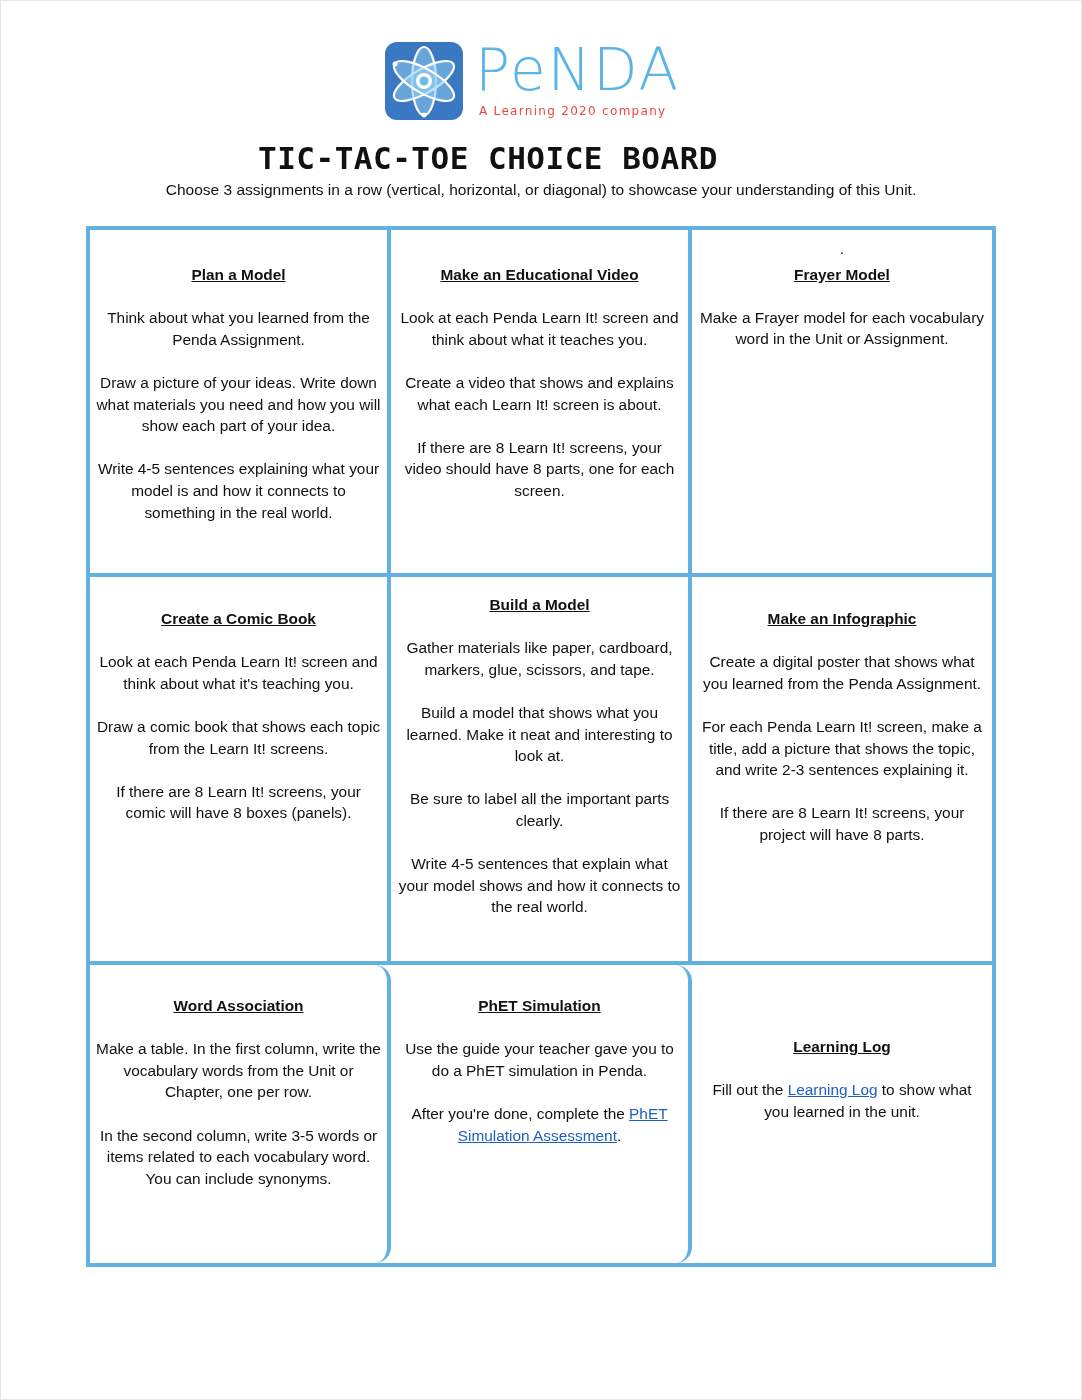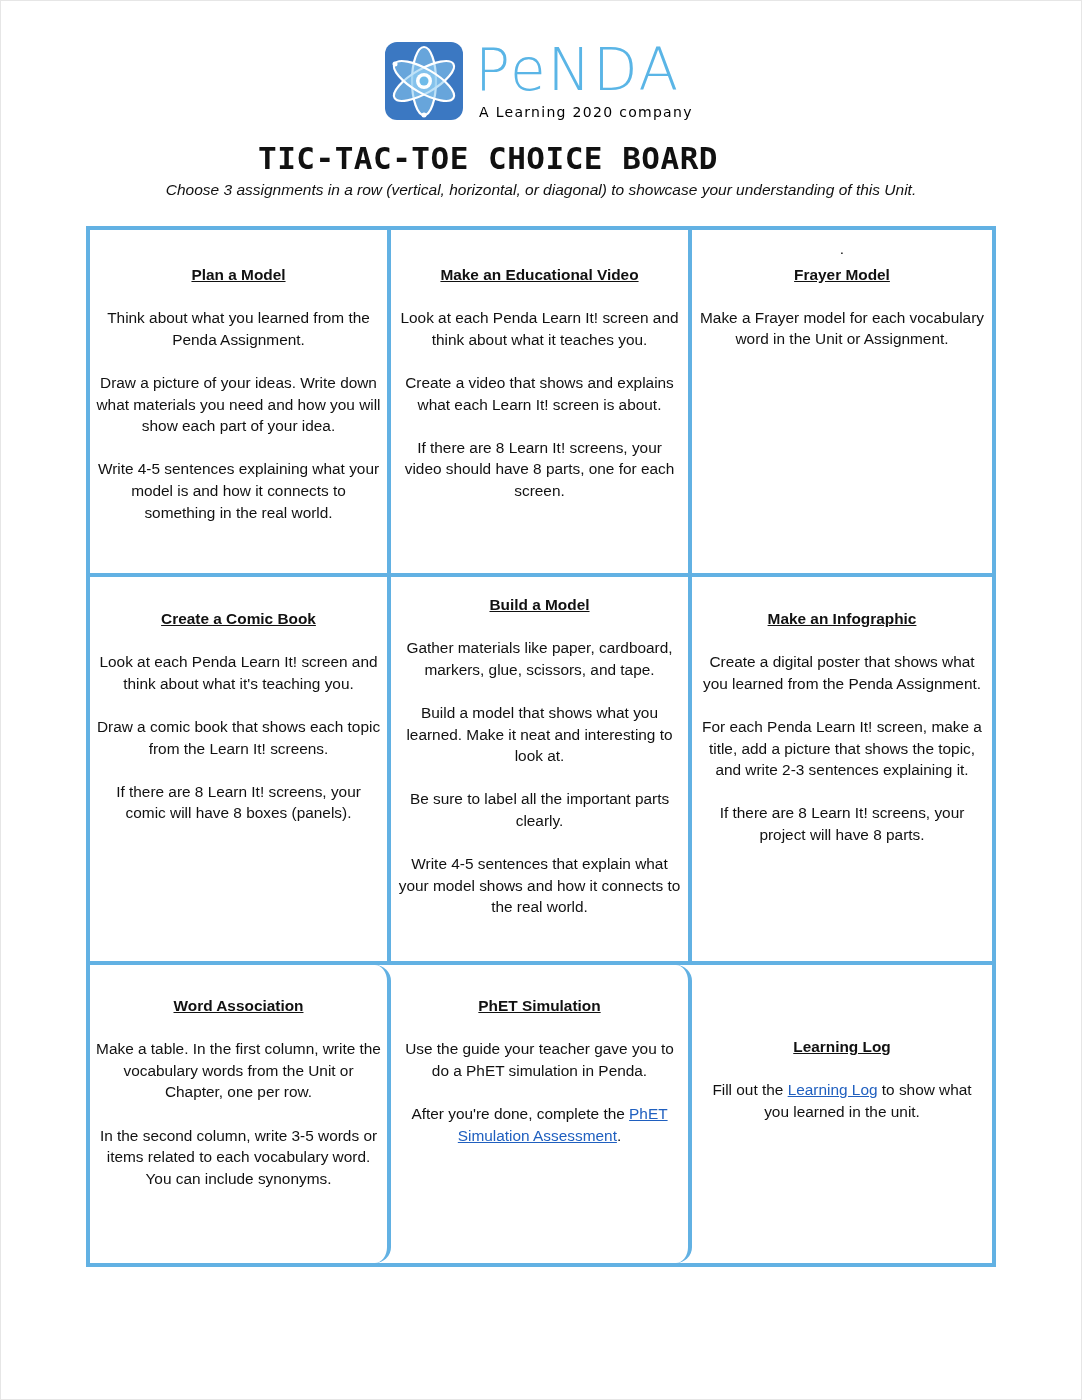--- a/index.html
+++ b/index.html
@@ -2,24 +2,24 @@
 <html><head>
 <meta charset="utf-8">
 <style>
   html, body { margin: 0; padding: 0; background: #ffffff; }
   body { width: 1082px; height: 1400px; position: relative; overflow: hidden;
          font-family: "Liberation Sans", "DejaVu Sans", sans-serif; color: #111; }
   .page-border { position: absolute; left: 0; top: 0; width: 1080px; height: 1398px; border: 1px solid #e6e6e6; }
   .logo { position: absolute; left: 385px; top: 42px; width: 320px; height: 80px; }
   .logo-mark { position: absolute; left: 0; top: 0; width: 78px; height: 78px; border-radius: 12px; background: #3b78c2; }
   .logo-word { position: absolute; left: 90px; top: -6px; font-size: 58px; letter-spacing: 2px; color: #5ab5e6; font-weight: 300; font-family: "DejaVu Sans", sans-serif; }
-  .logo-sub { position: absolute; left: 94px; top: 62px; font-size: 14px; letter-spacing: 1.3px; color: #000000; font-family: "DejaVu Sans", sans-serif; }
+  .logo-sub { position: absolute; left: 94px; top: 62px; font-size: 12px; letter-spacing: 1.3px; color: #ef4444; font-family: "DejaVu Sans", sans-serif; }
   .title { position: absolute; left: 0; width: 976px; top: 140px; text-align: center;
            font-family: "DejaVu Sans Mono", "Liberation Mono", monospace; font-weight: bold; font-size: 31px; letter-spacing: 0.5px; color: #111; }
-  .subtitle { position: absolute; left: 0; width: 1082px; top: 181px; text-align: center; font-size: 15.5px; color: #111; font-style: italic; }
+  .subtitle { position: absolute; left: 0; width: 1082px; top: 181px; text-align: center; font-size: 15.5px; color: #111; }
   .board { position: absolute; left: 86px; top: 226px; width: 910px; height: 1041px; box-sizing: border-box;
            border: 4px solid #62b1e3; display: grid; grid-template-columns: 301px 301px 300px; grid-template-rows: 347px 388px 298px; }
   .cell { box-sizing: border-box; border-right: 4px solid #62b1e3; border-bottom: 4px solid #62b1e3;
           text-align: center; padding: 0 6px; font-size: 15.4px; line-height: 21.6px; }
   .cell.c3 { border-right: none; }
   .cell.r3 { border-bottom: none; border-radius: 16px; }
   .cell-title { font-weight: bold; text-decoration: underline; display: block; margin-bottom: 21.6px; }
   .dot { display: block; height: 21.6px; line-height: 14px; }
   .para { margin: 0 0 21.6px 0; }
   a.link { color: #1f5fbf; text-decoration: underline; }

